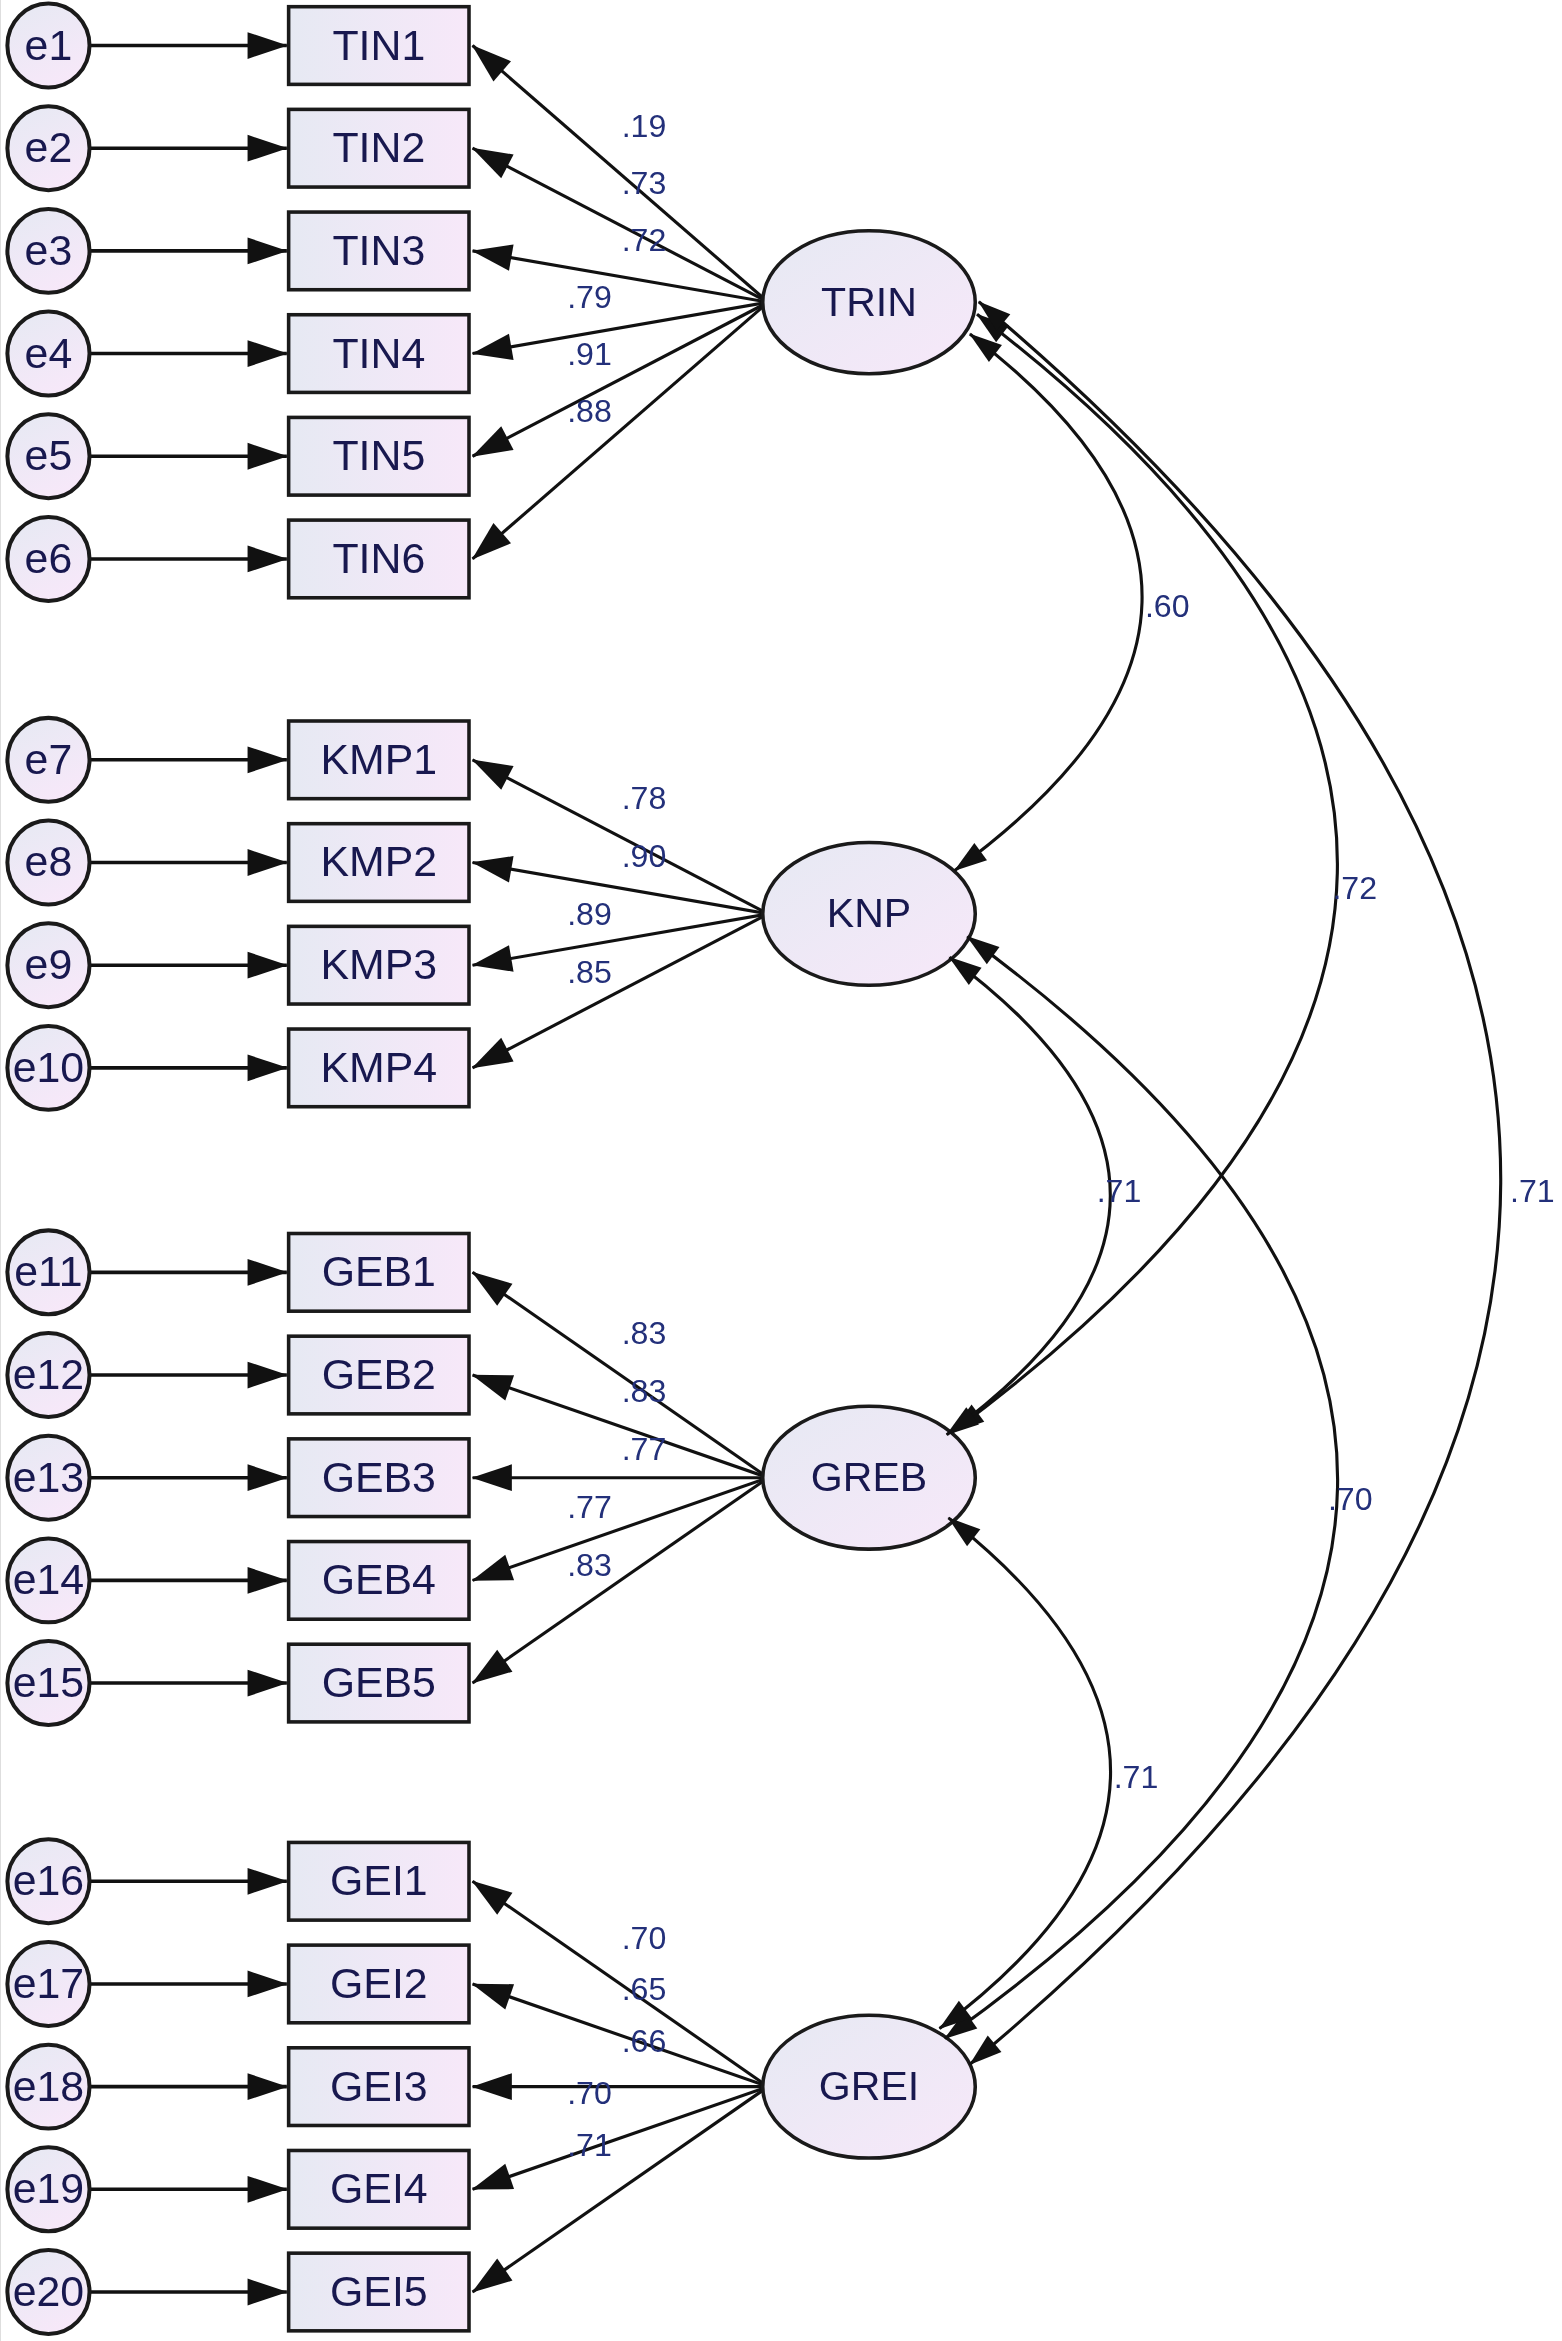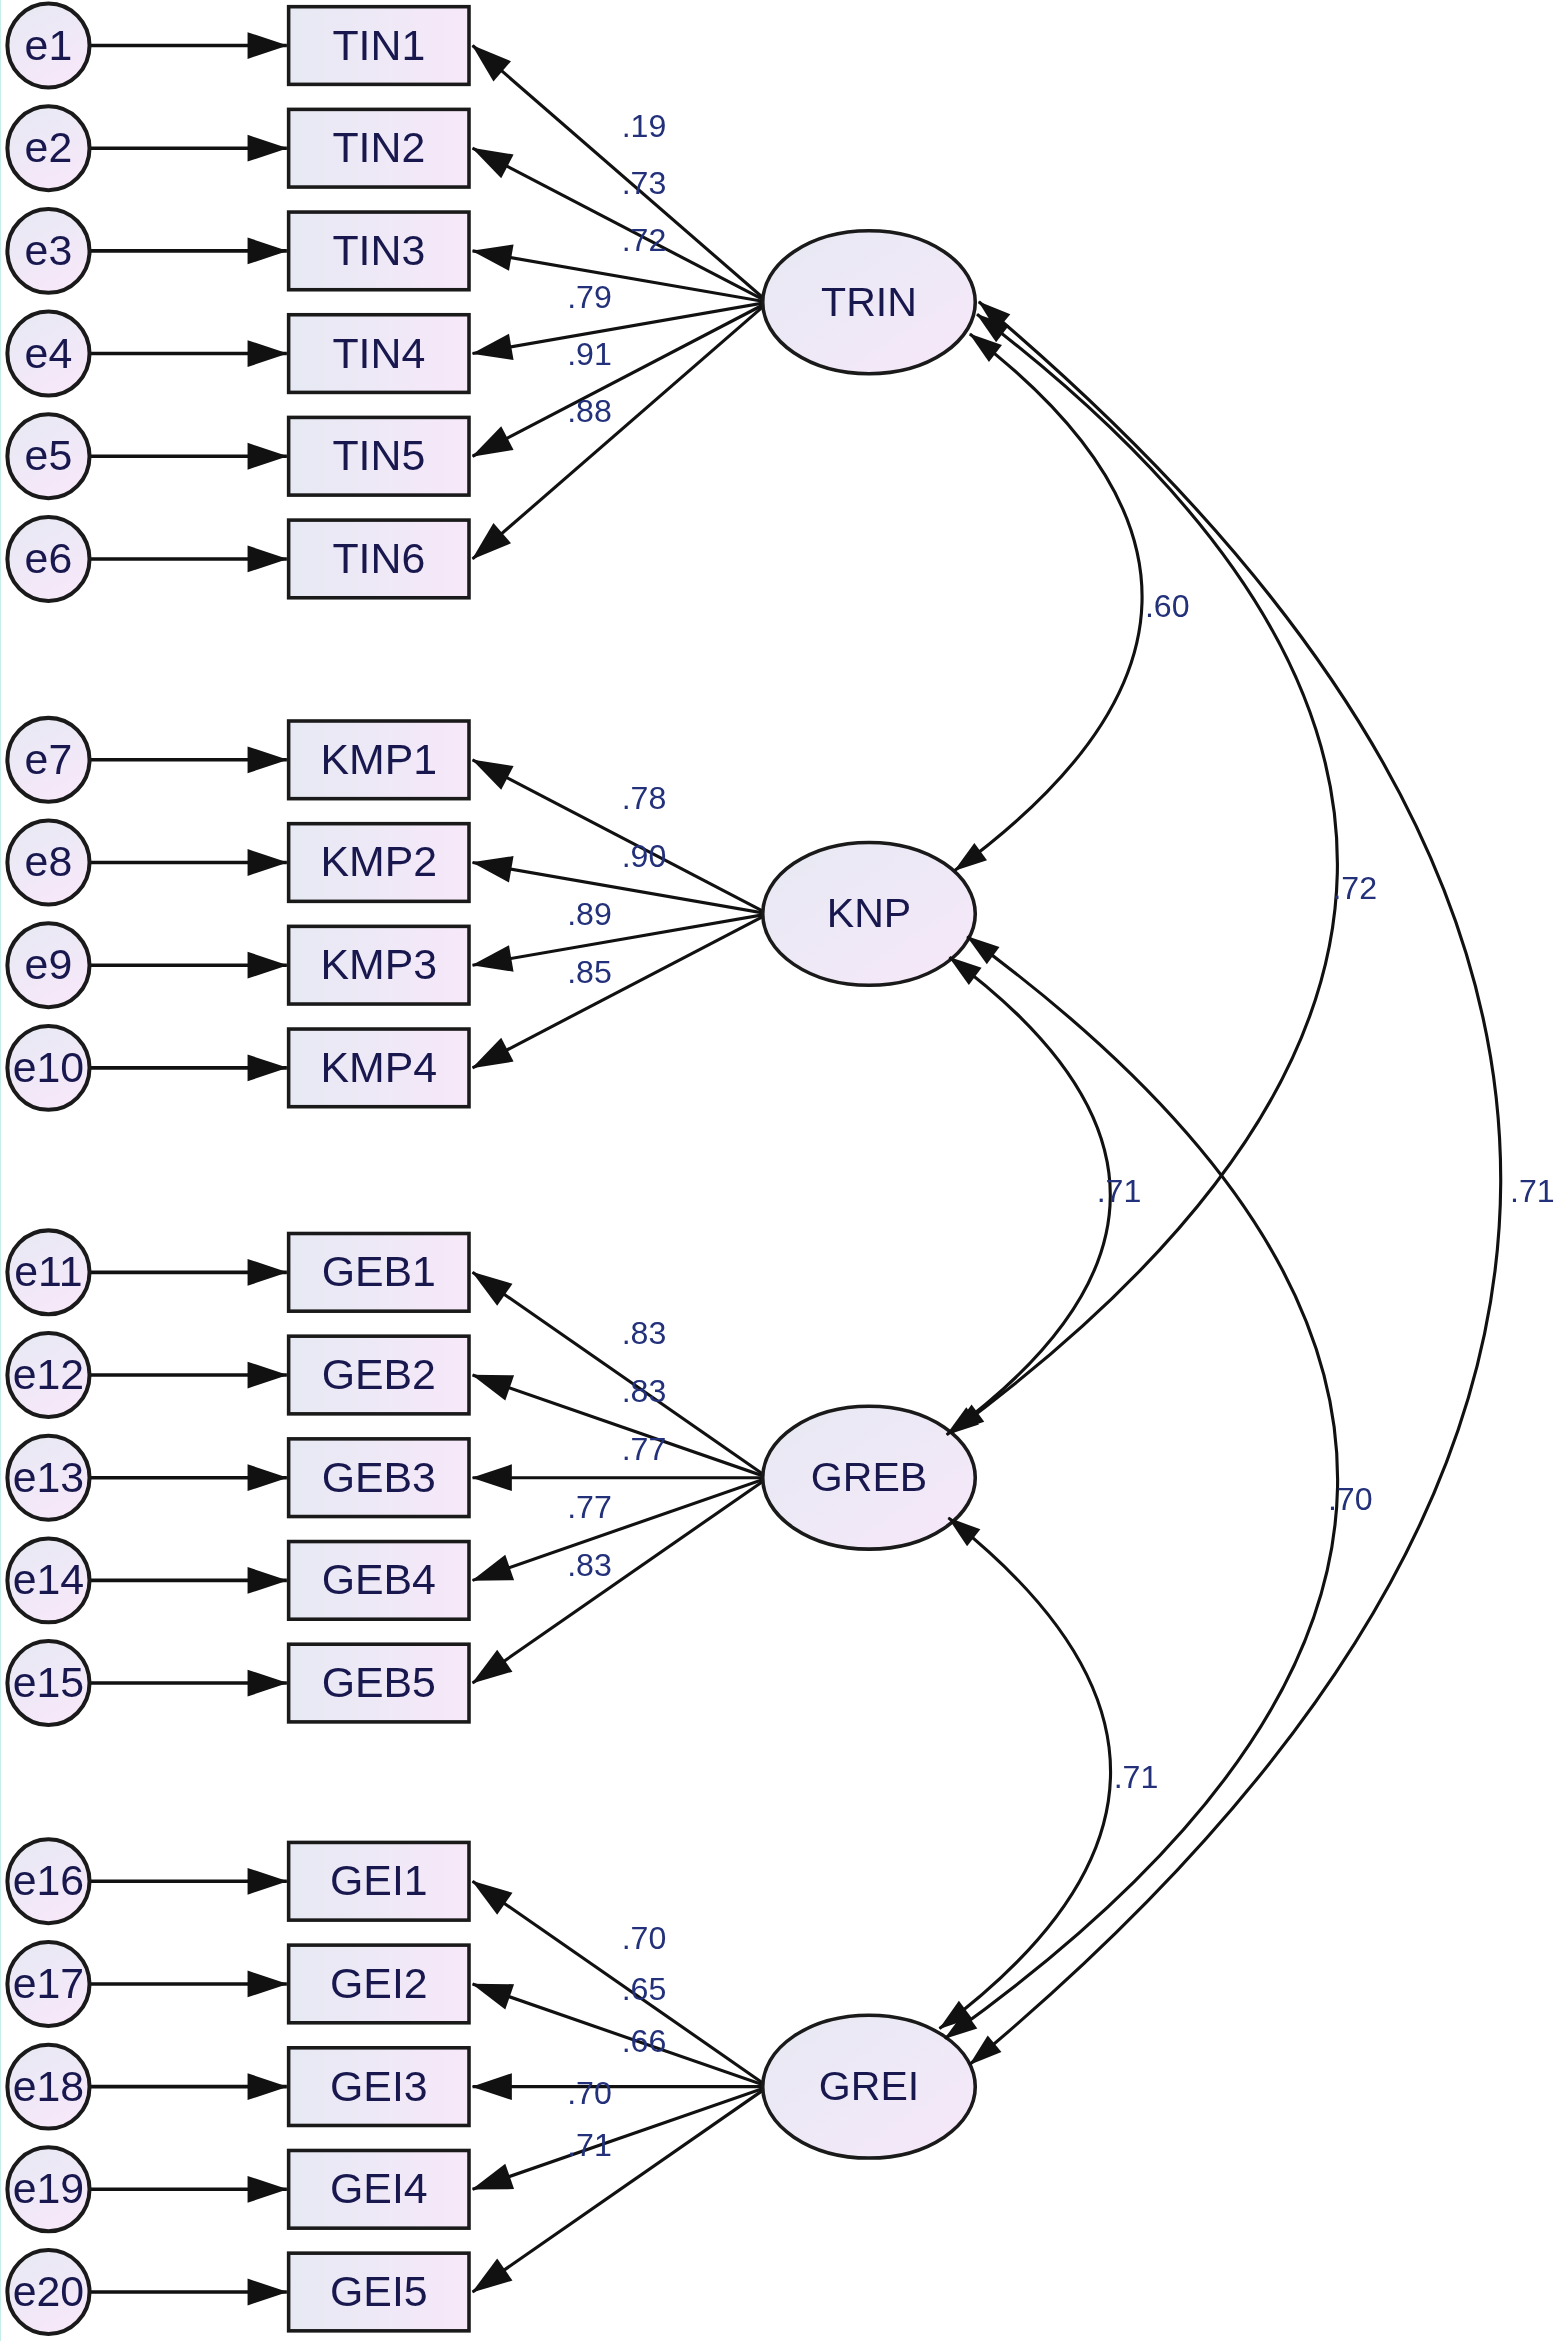--- a/index.html
+++ b/index.html
@@ -4,21 +4,21 @@
 <style>
   html, body {
     margin: 0;
     padding: 0;
     background: #ffffff;
   }
   .canvas {
     position: relative;
     width: 1563px;
     height: 2342px;
-    background: #14b8a6;
+    background: #737373;
     font-family: "Liberation Sans", sans-serif;
   }
   svg { display: block; }
   text {
     font-family: "Liberation Sans", sans-serif;
     user-select: none;
   }
 </style>
 </head>
 <body>

